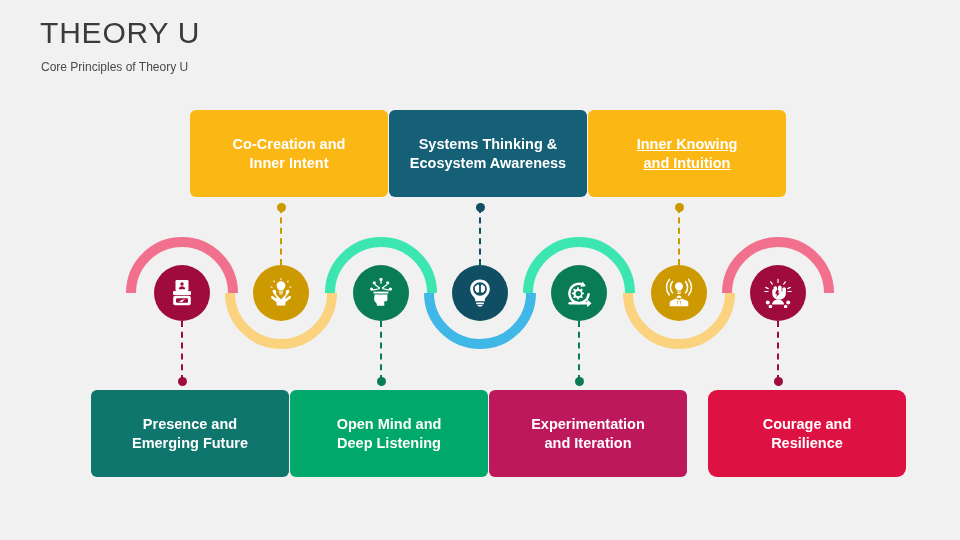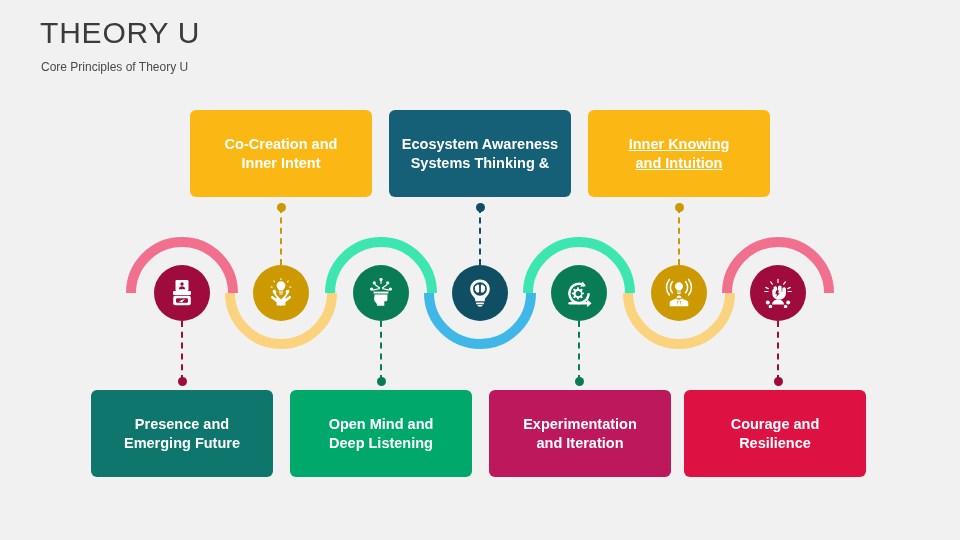--- a/index.html
+++ b/index.html
@@ -36,21 +36,21 @@
     left: 41px;
     top: 60px;
     font-size: 12px;
     font-weight: normal;
     color: #4a4a4a;
   }
 
   
   .card {
     position: absolute;
-    width: 182px;
+    width: 198px;
     height: 87px;
     border-radius: 6px;
     display: flex;
     align-items: center;
     justify-content: center;
     text-align: center;
     color: #ffffff;
     font-size: 14.5px;
     font-weight: bold;
     line-height: 19px;
@@ -123,22 +123,22 @@
   </svg>
 
   <div class="card" style="top: 110px; left: 190px; background: rgb(251, 183, 19);">
     <div>
       <span>Co-Creation and</span>
       <span>Inner Intent</span>
     </div>
   </div>
   <div class="card" style="top: 110px; left: 389px; background: rgb(21, 96, 119);">
     <div>
+      <span>Systems Thinking &amp;</span>
       <span>Ecosystem Awareness</span>
-      <span>Systems Thinking &amp;</span>
     </div>
   </div>
   <div class="card" style="top: 110px; left: 588px; background: rgb(251, 183, 19); text-decoration: underline;">
     <div>
       <span>Inner Knowing</span>
       <span>and Intuition</span>
     </div>
   </div>
 
   <div class="card" style="top: 390px; left: 91px; background: #0f766e;">
@@ -152,21 +152,21 @@
       <span>Open Mind and</span>
       <span>Deep Listening</span>
     </div>
   </div>
   <div class="card" style="top: 390px; left: 489px; background: #be185d;">
     <div>
       <span>Experimentation</span>
       <span>and Iteration</span>
     </div>
   </div>
-  <div class="card" style="top: 390px; left: 684px; background: rgb(222, 18, 66);">
+  <div class="card" style="top: 390px; left: 708px; background: rgb(222, 18, 66); border-radius: 9px;">
     <div>
       <span>Courage and</span>
       <span>Resilience</span>
     </div>
   </div>
 
   <div id="connector-layer">
       <div class="connector" style="left: 280px; top: 207px; height: 58px; border-left-color: rgb(204, 153, 0);"></div>
       <div class="conn-dot" style="left: 276.5px; top: 202.5px; background: rgb(204, 153, 0);"></div>
       <div class="connector" style="left: 479px; top: 207px; height: 58px; border-left-color: rgb(16, 78, 99);"></div>

